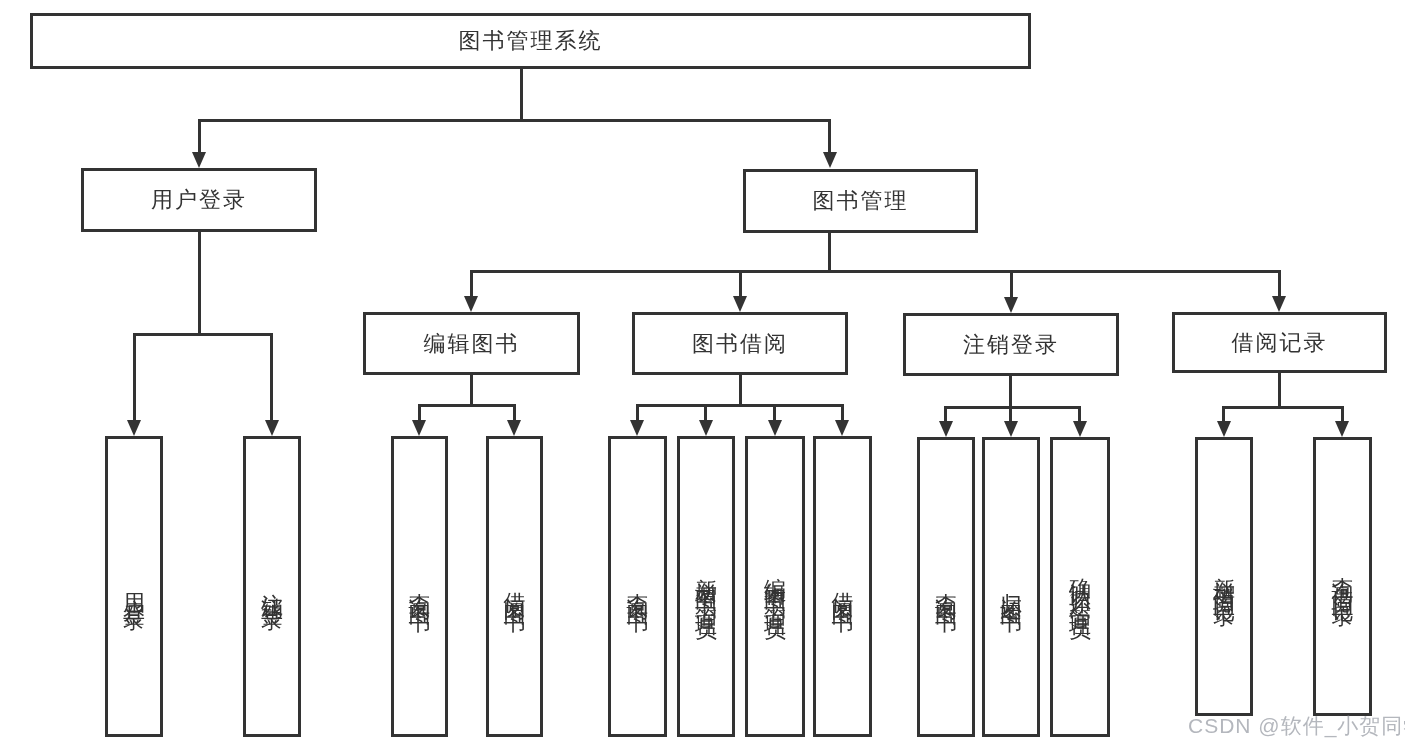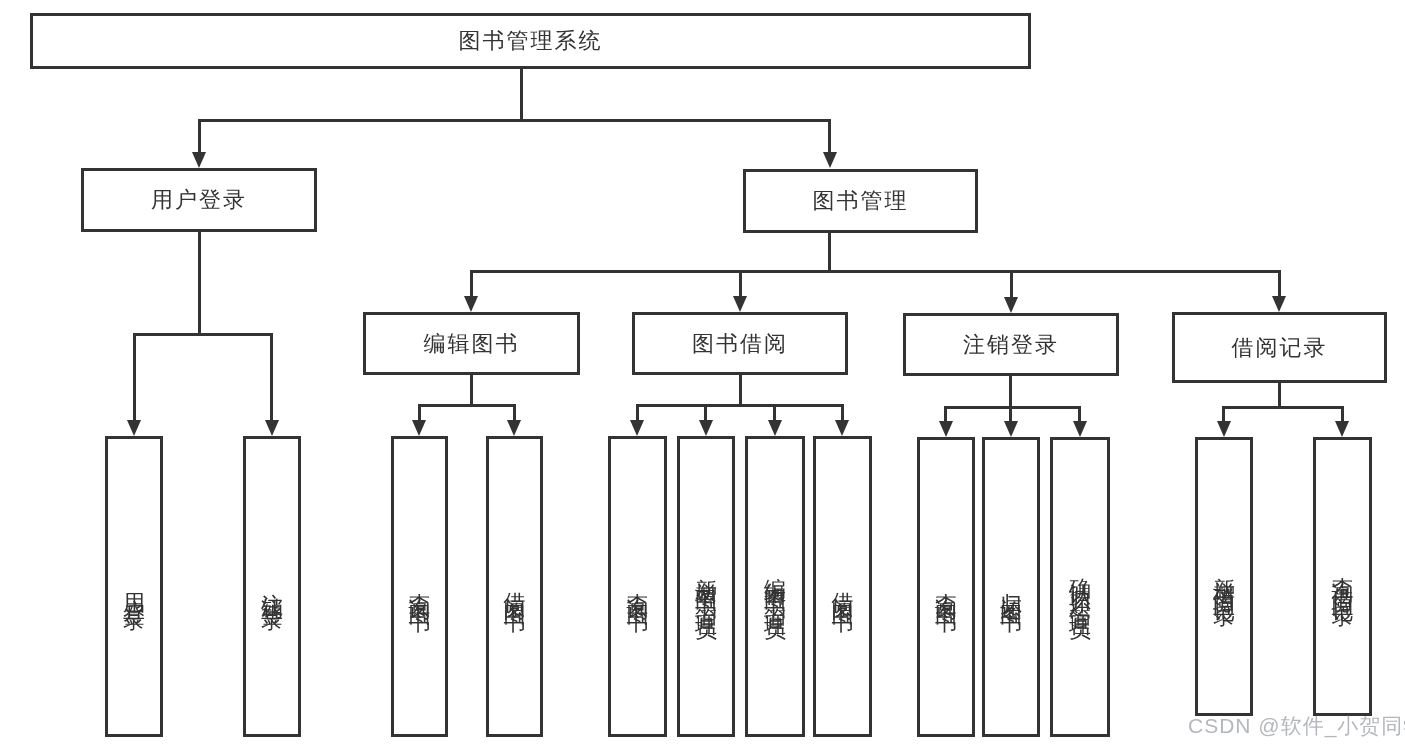--- a/index.html
+++ b/index.html
@@ -83,21 +83,21 @@
   </div>
 
   <div class="node" style="left:632px;top:312px;width:216px;height:63px;">
     <span>图书借阅</span>
   </div>
 
   <div class="node" style="left:903px;top:313px;width:216px;height:63px;">
     <span>注销登录</span>
   </div>
 
-  <div class="node" style="left:1172px;top:312px;width:215px;height:71px;">
+  <div class="node" style="left:1172px;top:312px;width:215px;height:61px;">
     <span>借阅记录</span>
   </div>
 
   <div class="vnode" style="left:105px;top:436px;width:58px;height:301px;">
     <span class="vtext">用户登录</span>
   </div>
   <div class="vnode" style="left:243px;top:436px;width:58px;height:301px;">
     <span class="vtext">注销登录</span>
   </div>
 

